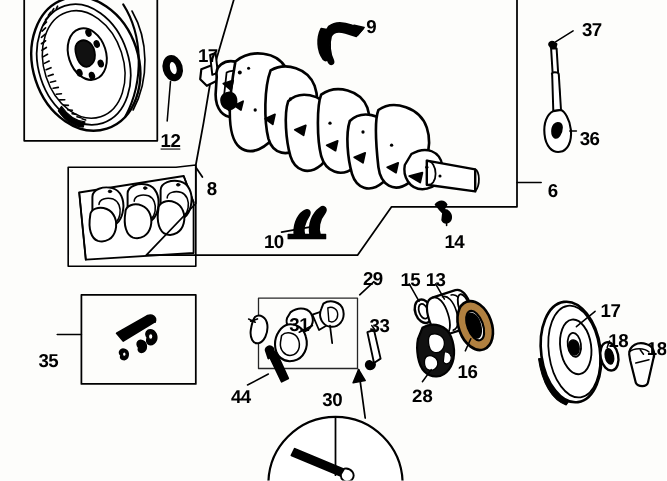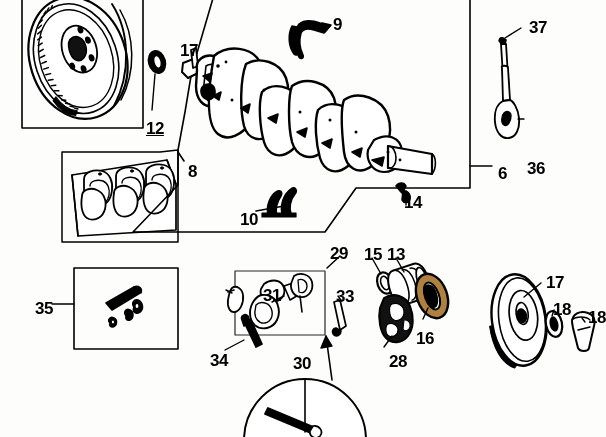--- a/index.html
+++ b/index.html
@@ -374,29 +374,29 @@
     </g>
   </svg>
 
   <div class="num" style="left:498px; top:165px;">6</div>
   <div class="num" style="left:188px; top:163px;">8</div>
   <div class="num" style="left:333px; top:16px;">9</div>
   <div class="num" style="left:240px; top:211px;">10</div>
   <div class="num" style="left:180px; top:42px;">17</div>
   <div class="num" style="left:146px; top:120px;text-decoration:underline;">12</div>
   <div class="num" style="left:387px; top:246px;text-align:center;">13</div>
-  <div class="num" style="left:404px; top:194px;">14</div>
+  <div class="num" style="left:404px; top:211px;">14</div>
   <div class="num" style="left:364px; top:246px;text-align:center;">15</div>
   <div class="num" style="left:416px; top:330px;text-align:right;">16</div>
   <div class="num" style="left:546px; top:274px;">17</div>
   <div class="num" style="left:588px; top:309px;">18</div>
   <div class="num" style="left:553px; top:301px;">18</div>
-  <div class="num" style="left:389px; top:353px;">28</div>
+  <div class="num" style="left:374px; top:353px;font-family:Liberation Mono, monospace;">28</div>
   <div class="num" style="left:330px; top:245px;">29</div>
   <div class="num" style="left:293px; top:311px;margin-top:44px;">30</div>
   <div class="num" style="left:215px; top:287px;margin-left:48px;">31</div>
   <div class="num" style="left:336px; top:288px;">33</div>
-  <div class="num" style="left:210px; top:352px;">34</div>
-  <div class="num" style="left:35px;  top:300px;text-align:center;">35</div>
-  <div class="num" style="left:527px; top:118px;margin-top:42px;">36</div>
+  <div class="num" style="left:210px; top:352px;">44</div>
+  <div class="num" style="left:35px;  top:320px;text-align:center;">35</div>
+  <div class="num" style="left:527px; top:118px;">36</div>
   <div class="num" style="left:529px; top:19px;">37</div>
 
 </div>
 
 </body></html>

